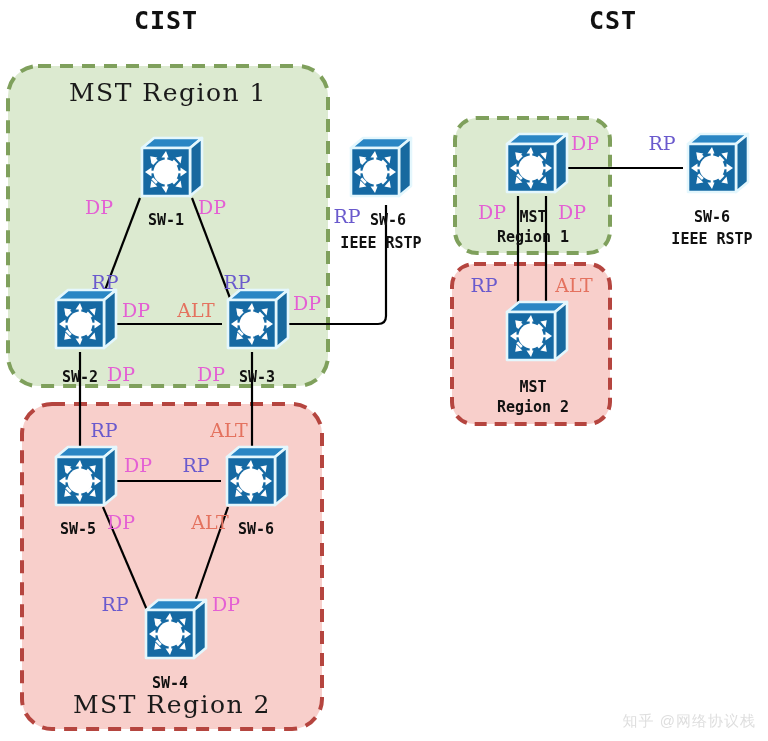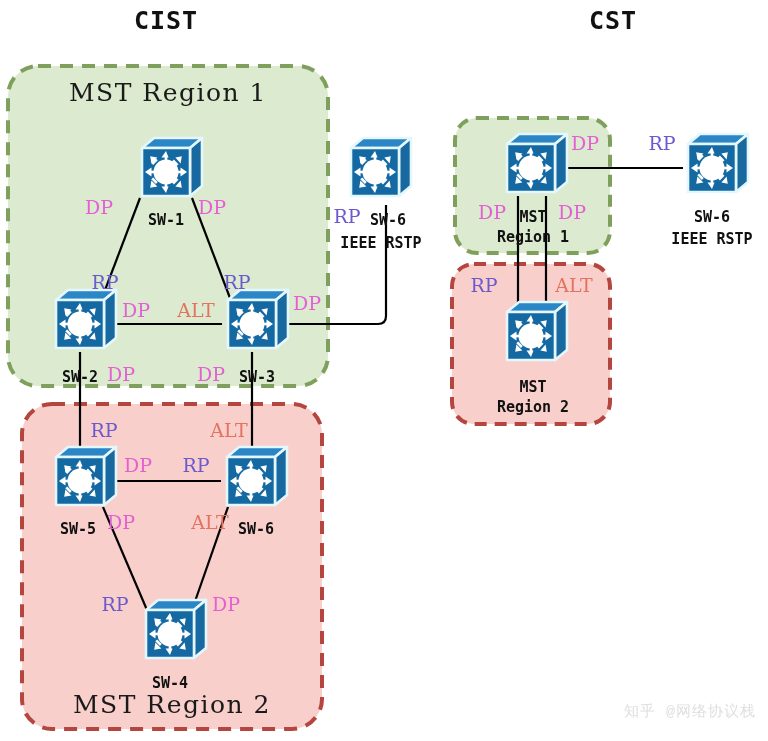--- a/index.html
+++ b/index.html
@@ -68,22 +68,22 @@
     fill: #e4725f;
   }
   .link-line {
     stroke: #000000;
     stroke-width: 2.2;
     fill: none;
   }
   .watermark {
     position: absolute;
     right: 12px;
-    bottom: 20px;
-    font-family: Liberation Mono, monospace;
+    bottom: 10px;
+    font-family: Liberation Sans, sans-serif;
     font-size: 15px;
     color: #d9d9d9;
     opacity: 0.85;
     letter-spacing: 1px;
     white-space: nowrap;
     user-select: none;
   }
 </style>
 </head>
 <body>

